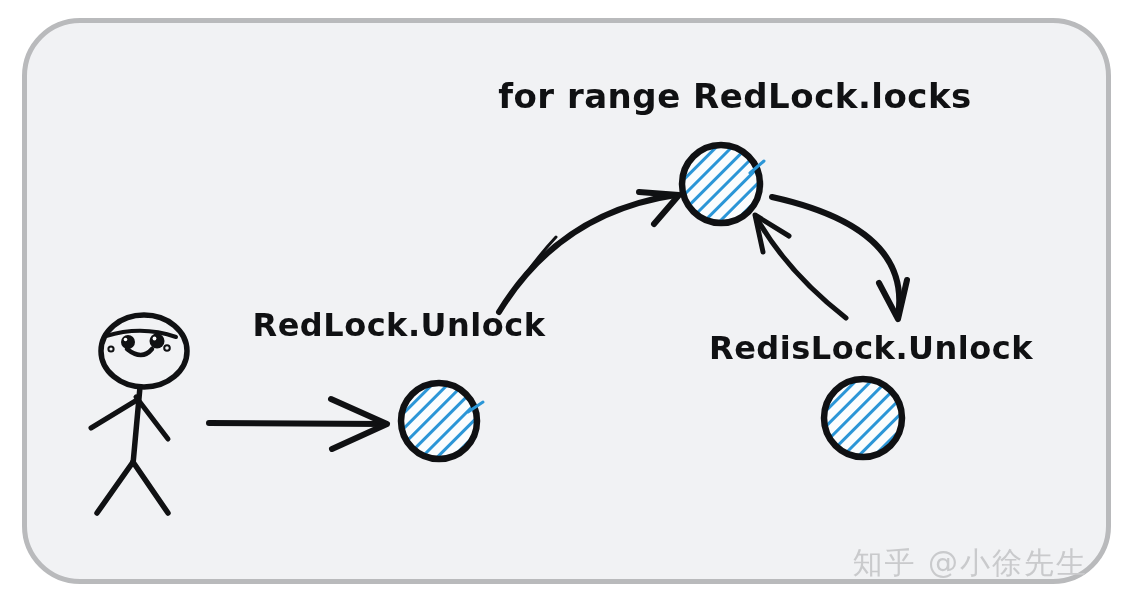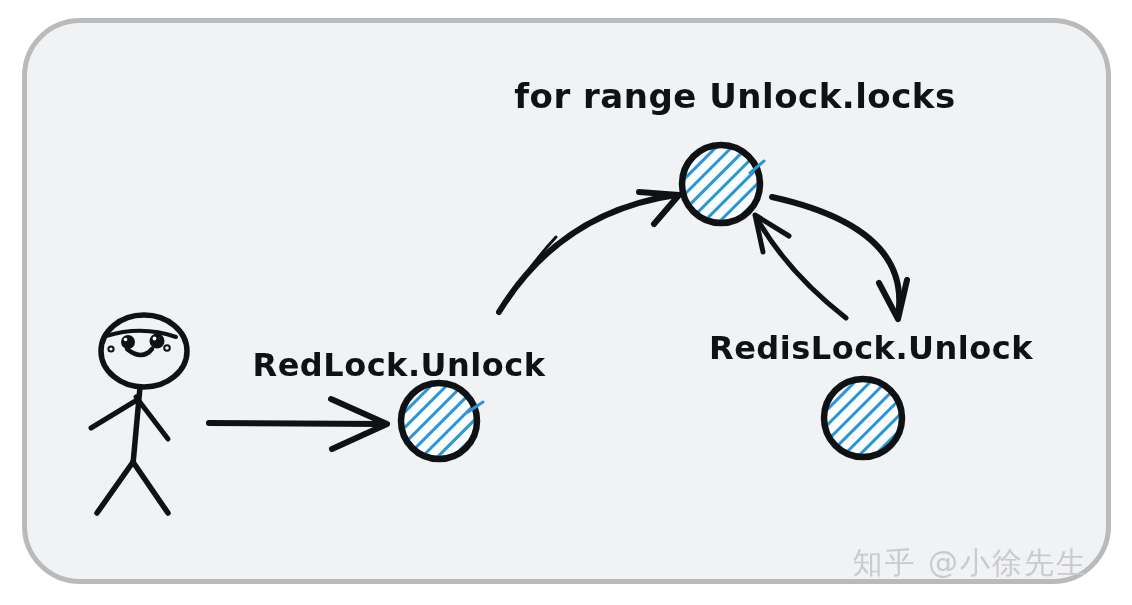--- a/index.html
+++ b/index.html
@@ -46,21 +46,21 @@
   svg .node-circle { fill: url(#hatchPattern); }
   .lbl {
     position: absolute;
     color: var(--ink);
     font-weight: bold;
     text-align: center;
     white-space: nowrap;
     letter-spacing: 0.5px;
   }
   .lbl-top   { left: 496px; top: 76px;  width: 478px; font-size: 34px; }
-  .lbl-left  { left: 247px; top: 306px; width: 304px; font-size: 32px; margin-top: 40px; }
+  .lbl-left  { left: 247px; top: 306px; width: 304px; font-size: 32px; }
   .lbl-right { left: 704px; top: 316px; width: 334px; font-size: 32px; margin-top: 13px; }
   .watermark {
     position: absolute;
     top: 543px; right: 44px;
     font-size: 30px;
     letter-spacing: 2px;
     color: var(--watermark);
     font-weight: normal;
     z-index: 3;
   }
@@ -122,16 +122,16 @@
   </g>
   <g>
     <circle class="ink node-circle" cx="439" cy="421" r="38" stroke-width="6.5"></circle>
     <line class="hatch-line" x1="468" y1="412" x2="483" y2="402"></line>
   </g>
   <g>
     <circle class="ink node-circle" cx="863" cy="418" r="39" stroke-width="6.5"></circle>
   </g>
 </svg>
 
-<div class="lbl lbl-top">for range Unlock.locks</div>
+<div class="lbl lbl-top">for range RedLock.locks</div>
 <div class="lbl lbl-left">RedLock.Unlock</div>
 <div class="lbl lbl-right">RedisLock.Unlock</div>
 <div class="watermark">知乎 @小徐先生</div>
 
 </body></html>

